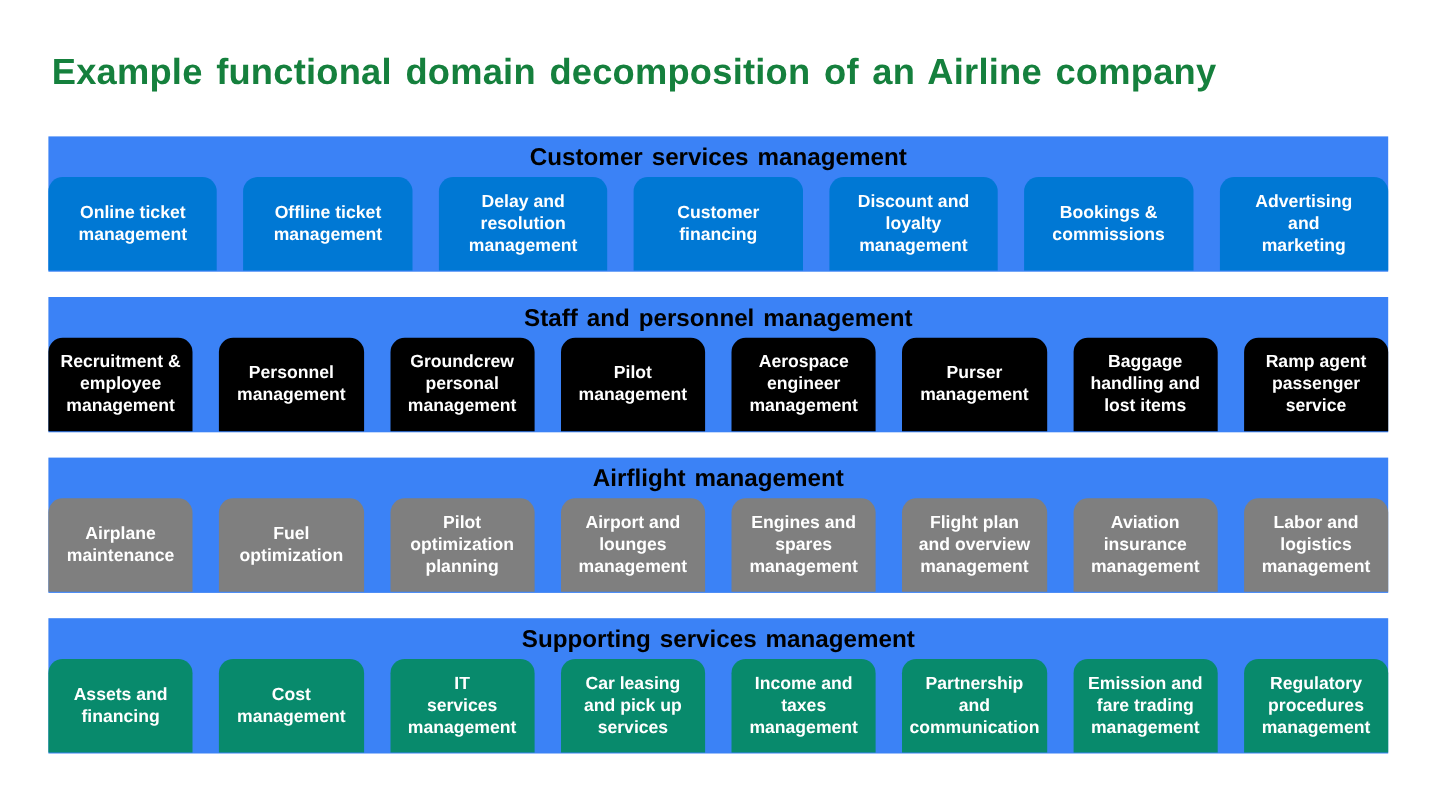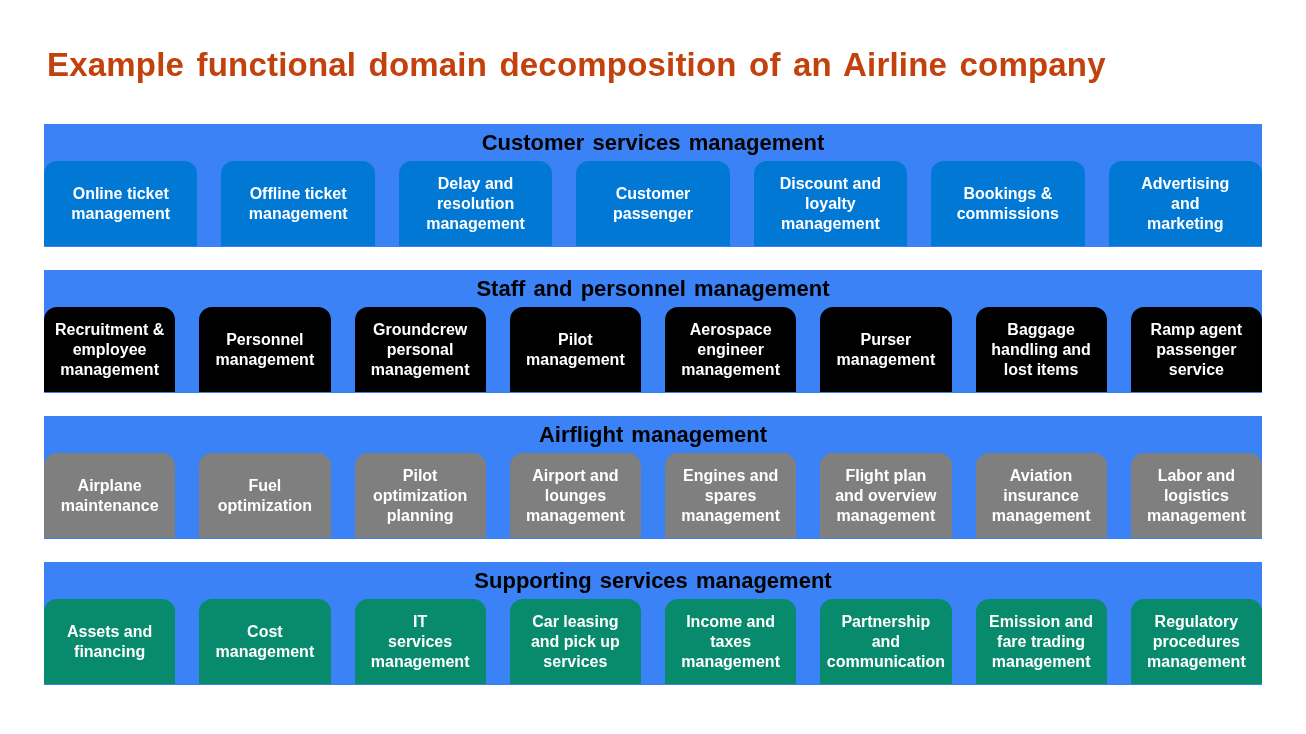--- a/index.html
+++ b/index.html
@@ -16,21 +16,21 @@
   }
   .title {
     position: absolute;
     left: 47px;
     top: 46px;
     margin: 0;
     font-size: 33px;
     font-weight: 700;
     letter-spacing: 0.2px;
     word-spacing: 3px;
-    color: #c2410c;
+    color: #15803d;
     white-space: nowrap;
   }
   .bands {
     position: absolute;
     left: 44px;
     top: 124px;
     width: 1218px;
   }
   .band {
     background: #3b82f6;
@@ -85,21 +85,21 @@
       <h2 class="band-header">Customer services management</h2>
       <div class="band-row">
         <div class="box">Online ticket
 management</div>
         <div class="box">Offline ticket
 management</div>
         <div class="box">Delay and
 resolution
 management</div>
         <div class="box">Customer
-passenger</div>
+financing</div>
         <div class="box">Discount and
 loyalty
 management</div>
         <div class="box">Bookings &amp;
 commissions</div>
         <div class="box">Advertising
 and
 marketing</div>
       </div>
     </section>

